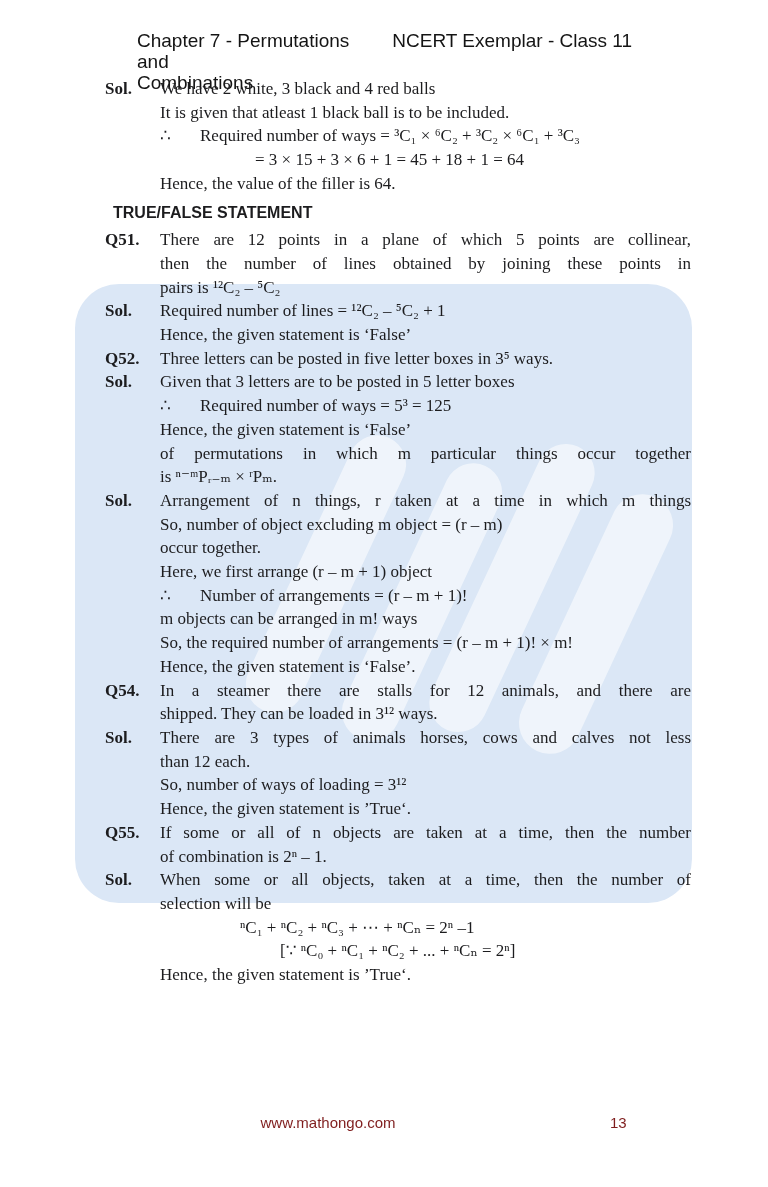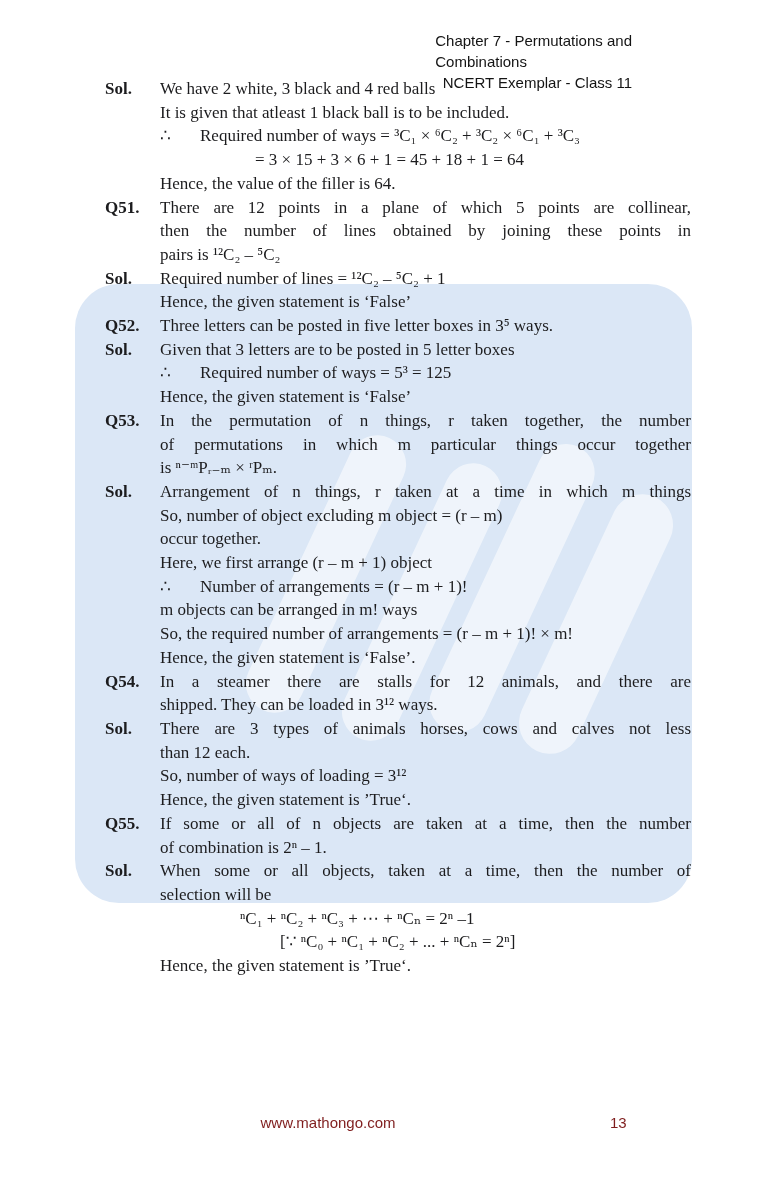--- a/index.html
+++ b/index.html
@@ -7,23 +7,23 @@
     position:relative;
     width:768px;height:1187px;
     background:#ffffff;
     overflow:hidden;
     font-family:"Liberation Serif","DejaVu Serif",serif;
     color:#1c1c1e;
   }
   
   .header{
     position:absolute;left:137px;top:30px;right:136px;
-    display:flex;justify-content:space-between;align-items:flex-end;
+    display:flex;justify-content:space-between;
     font-family:"Liberation Sans","DejaVu Sans",sans-serif;
-    font-size:15px;line-height:21px;color:#141414;flex-direction:column;
+    font-size:19px;line-height:21px;color:#141414;
   }
   .header-left{max-width:230px;}
   
   .highlight{
     position:absolute;left:75px;top:284px;width:617px;height:619px;
     background:#dbe7f6;border-radius:44px;overflow:hidden;z-index:0;
   }
   .wm-bar{
     position:absolute;width:58px;border-radius:34px;
     background:rgba(255,255,255,0.55);
@@ -92,20 +92,24 @@
       <span class="body"><span class="marker">∴</span><span class="txt">Required number of ways = ³C₁ × ⁶C₂ + ³C₂ × ⁶C₁ + ³C₃</span></span>
     </div>
       <div class="line">
       <span class="lbl"></span>
       <span class="body"><span class="txt" style="margin-left: 95px;">= 3 × 15 + 3 × 6 + 1 = 45 + 18 + 1 = 64</span></span>
     </div>
       <div class="line">
       <span class="lbl"></span>
       <span class="body"><span class="txt">Hence, the value of the filler is 64.</span></span>
     </div>
+      <div class="line heading">
+
+      <span class="body"><span class="txt">TRUE/FALSE STATEMENT</span></span>
+    </div>
       <div class="line jl">
       <span class="lbl">Q51.</span>
       <span class="body"><span class="txt">There are 12 points in a plane of which 5 points are collinear,</span></span>
     </div>
       <div class="line jl">
       <span class="lbl"></span>
       <span class="body"><span class="txt">then the number of lines obtained by joining these points in</span></span>
     </div>
       <div class="line">
       <span class="lbl"></span>
@@ -127,24 +131,20 @@
       <span class="lbl">Sol.</span>
       <span class="body"><span class="txt">Given that 3 letters are to be posted in 5 letter boxes</span></span>
     </div>
       <div class="line">
       <span class="lbl"></span>
       <span class="body"><span class="marker">∴</span><span class="txt">Required number of ways = 5³ = 125</span></span>
     </div>
       <div class="line">
       <span class="lbl"></span>
       <span class="body"><span class="txt">Hence, the given statement is ‘False’</span></span>
-    </div>
-      <div class="line jl">
-      <span class="lbl">Q53.</span>
-      <span class="body"><span class="txt">In the permutation of n things, r taken together, the number</span></span>
     </div>
       <div class="line jl">
       <span class="lbl"></span>
       <span class="body"><span class="txt">of permutations in which m particular things occur together</span></span>
     </div>
       <div class="line">
       <span class="lbl"></span>
       <span class="body"><span class="txt">is ⁿ⁻ᵐPᵣ₋ₘ × ʳPₘ.</span></span>
     </div>
       <div class="line jl">

